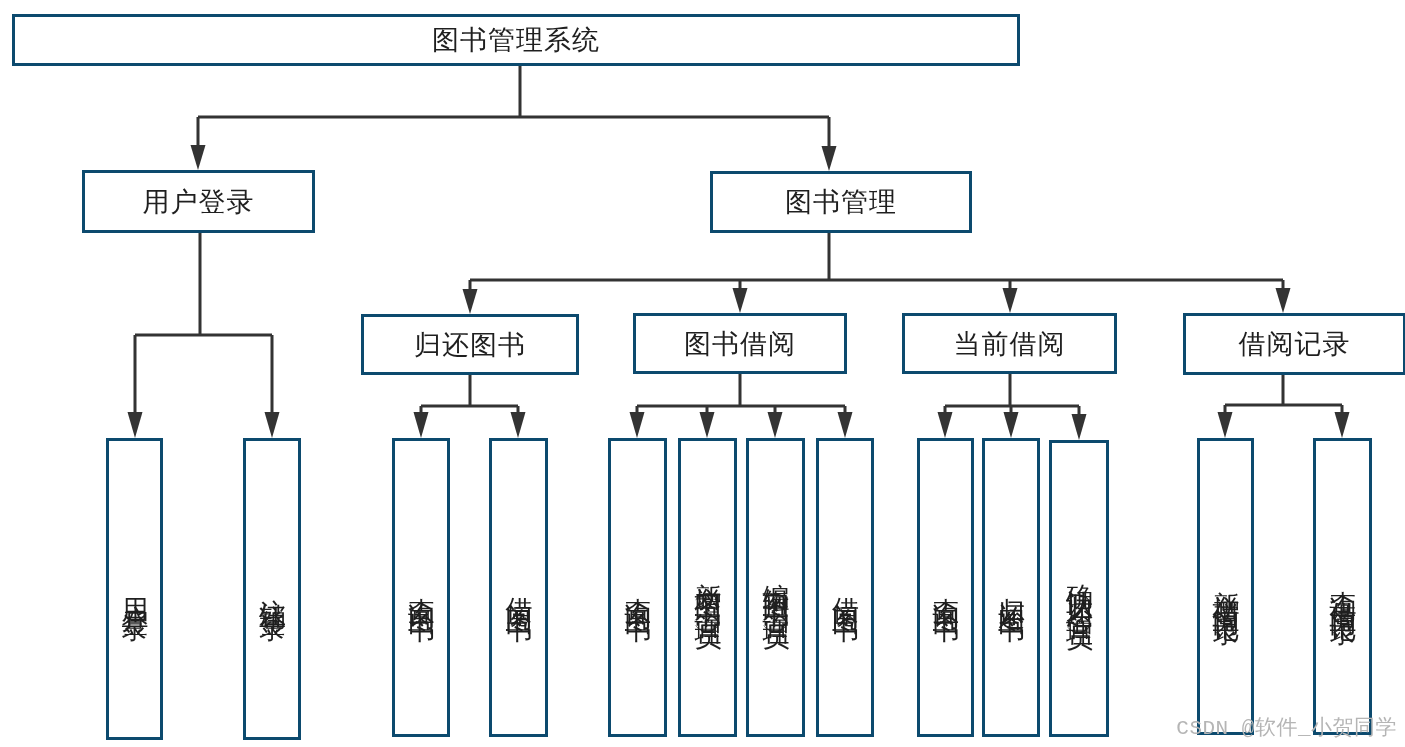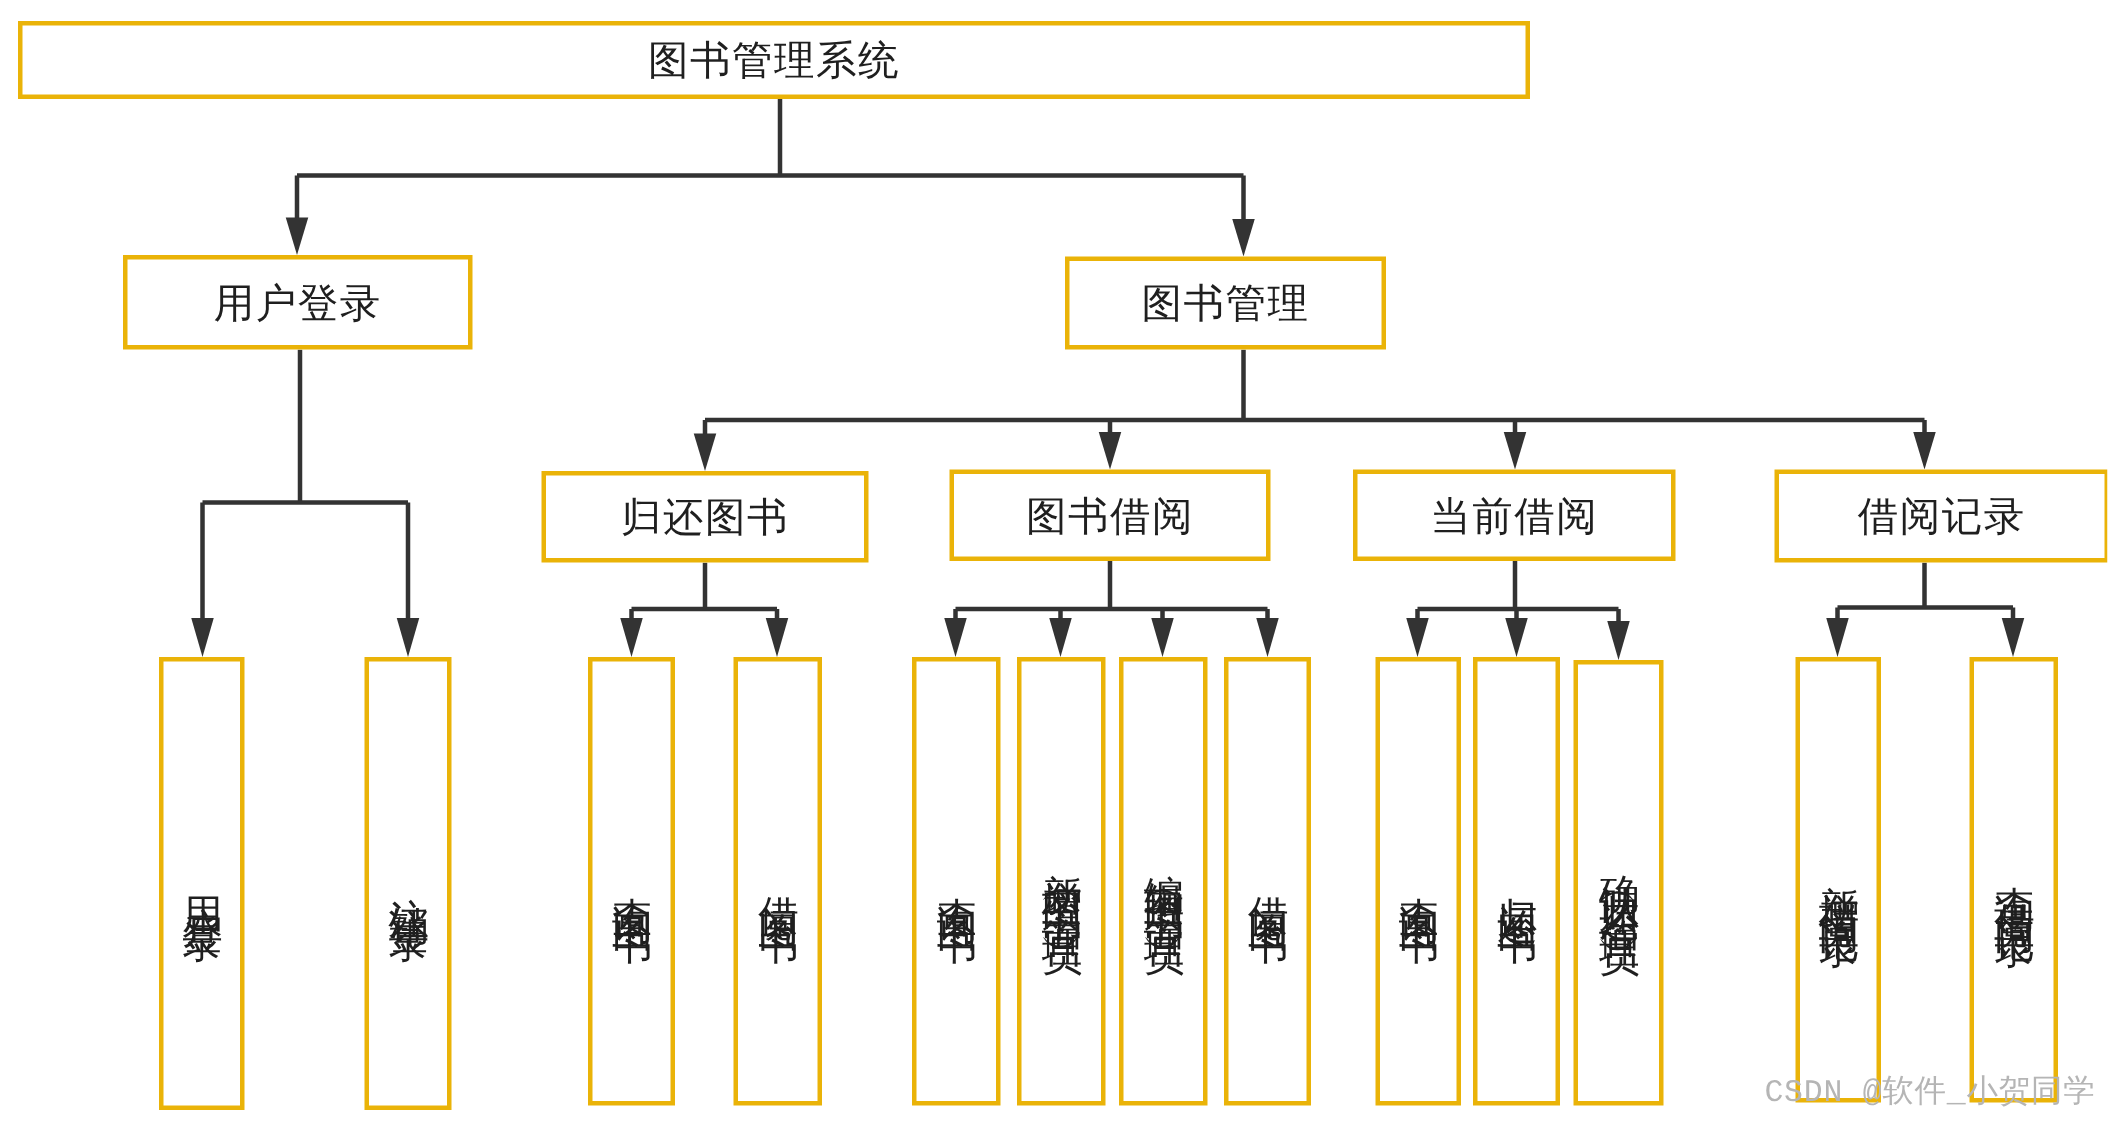--- a/index.html
+++ b/index.html
@@ -19,21 +19,21 @@
   .connectors {
     position: absolute;
     left: 0;
     top: 0;
     width: 1405px;
     height: 747px;
   }
   .node {
     position: absolute;
     box-sizing: border-box;
-    border: 3px solid #eab308;
+    border: 3px solid #0c4a6e;
     background: #ffffff;
     display: flex;
     align-items: center;
     justify-content: center;
     color: #1f1f1f;
   }
   .hnode {
     font-size: 27px;
     letter-spacing: 1px;
   }
@@ -103,21 +103,21 @@
     </g>
   </svg>
 
   <div class="node hnode" style="left:12px; top:14px; width:1008px; height:52px;">
     <span>图书管理系统</span>
   </div>
 
   <div class="node hnode" style="left:82px; top:170px; width:233px; height:63px;">
     <span>用户登录</span>
   </div>
-  <div class="node hnode" style="left:710px; top:171px; width:214px; height:62px;">
+  <div class="node hnode" style="left:710px; top:171px; width:262px; height:62px;">
     <span>图书管理</span>
   </div>
 
   <div class="node hnode" style="left:361px; top:314px; width:218px; height:61px;">
     <span>归还图书</span>
   </div>
   <div class="node hnode" style="left:633px; top:313px; width:214px; height:61px;">
     <span>图书借阅</span>
   </div>
   <div class="node hnode" style="left:902px; top:313px; width:215px; height:61px;">

